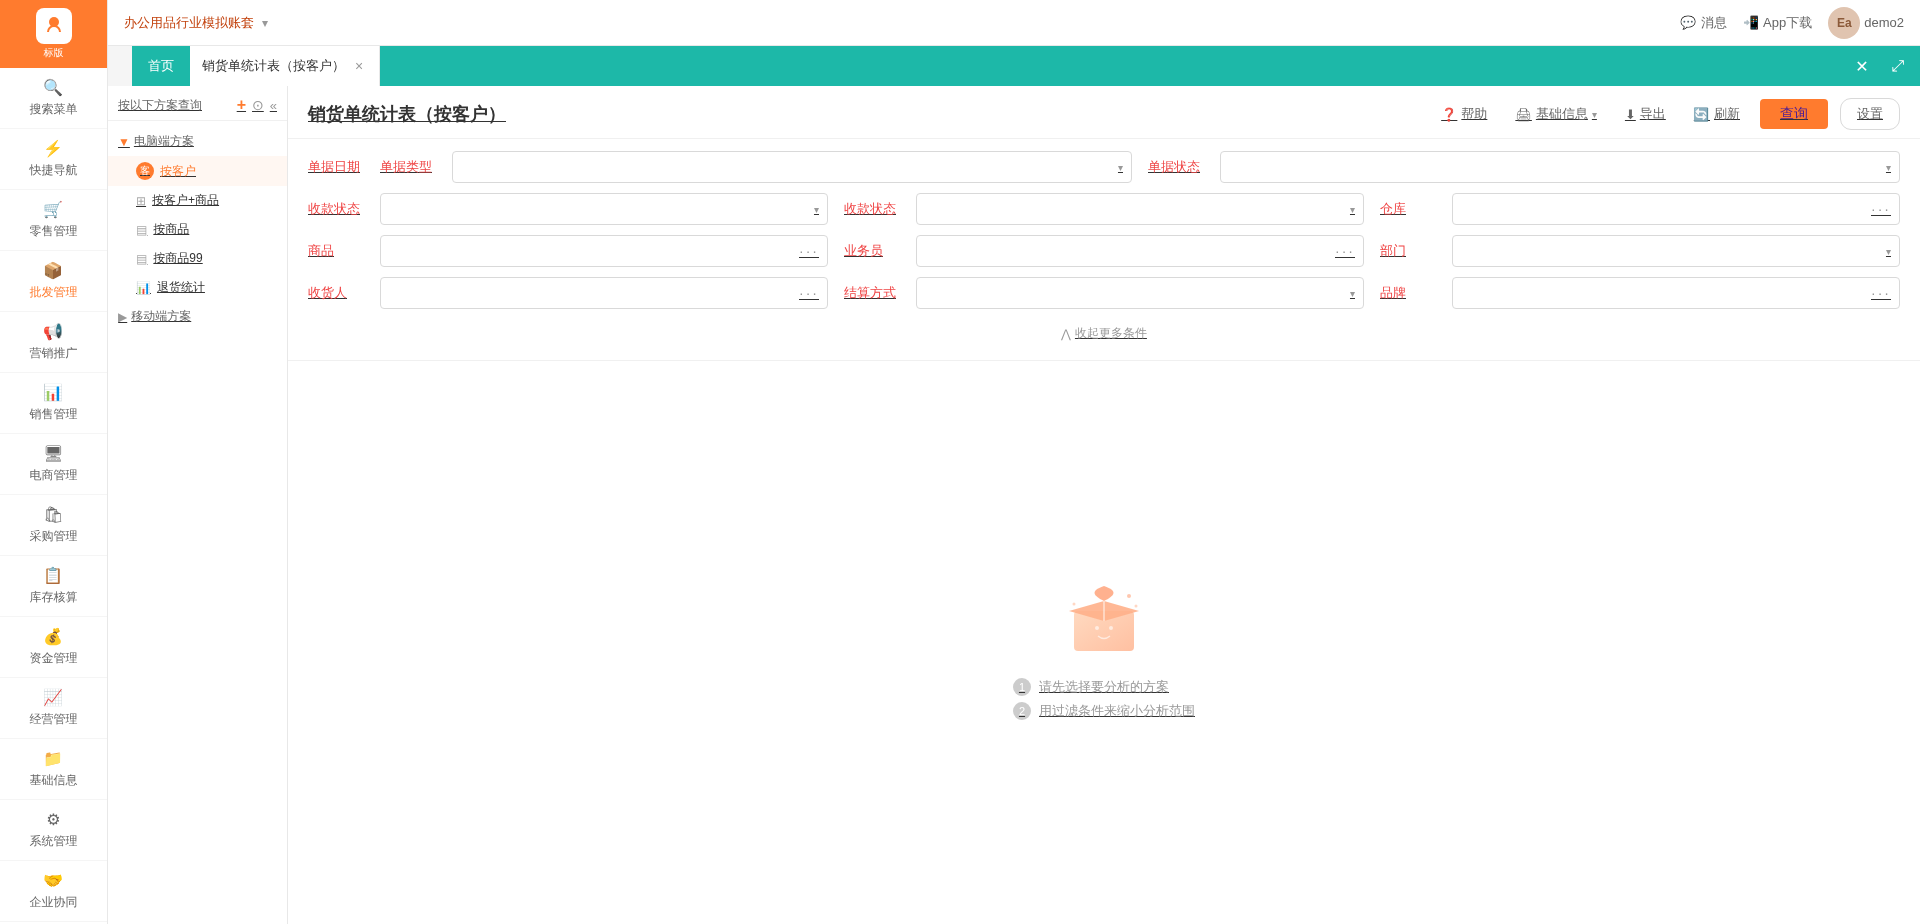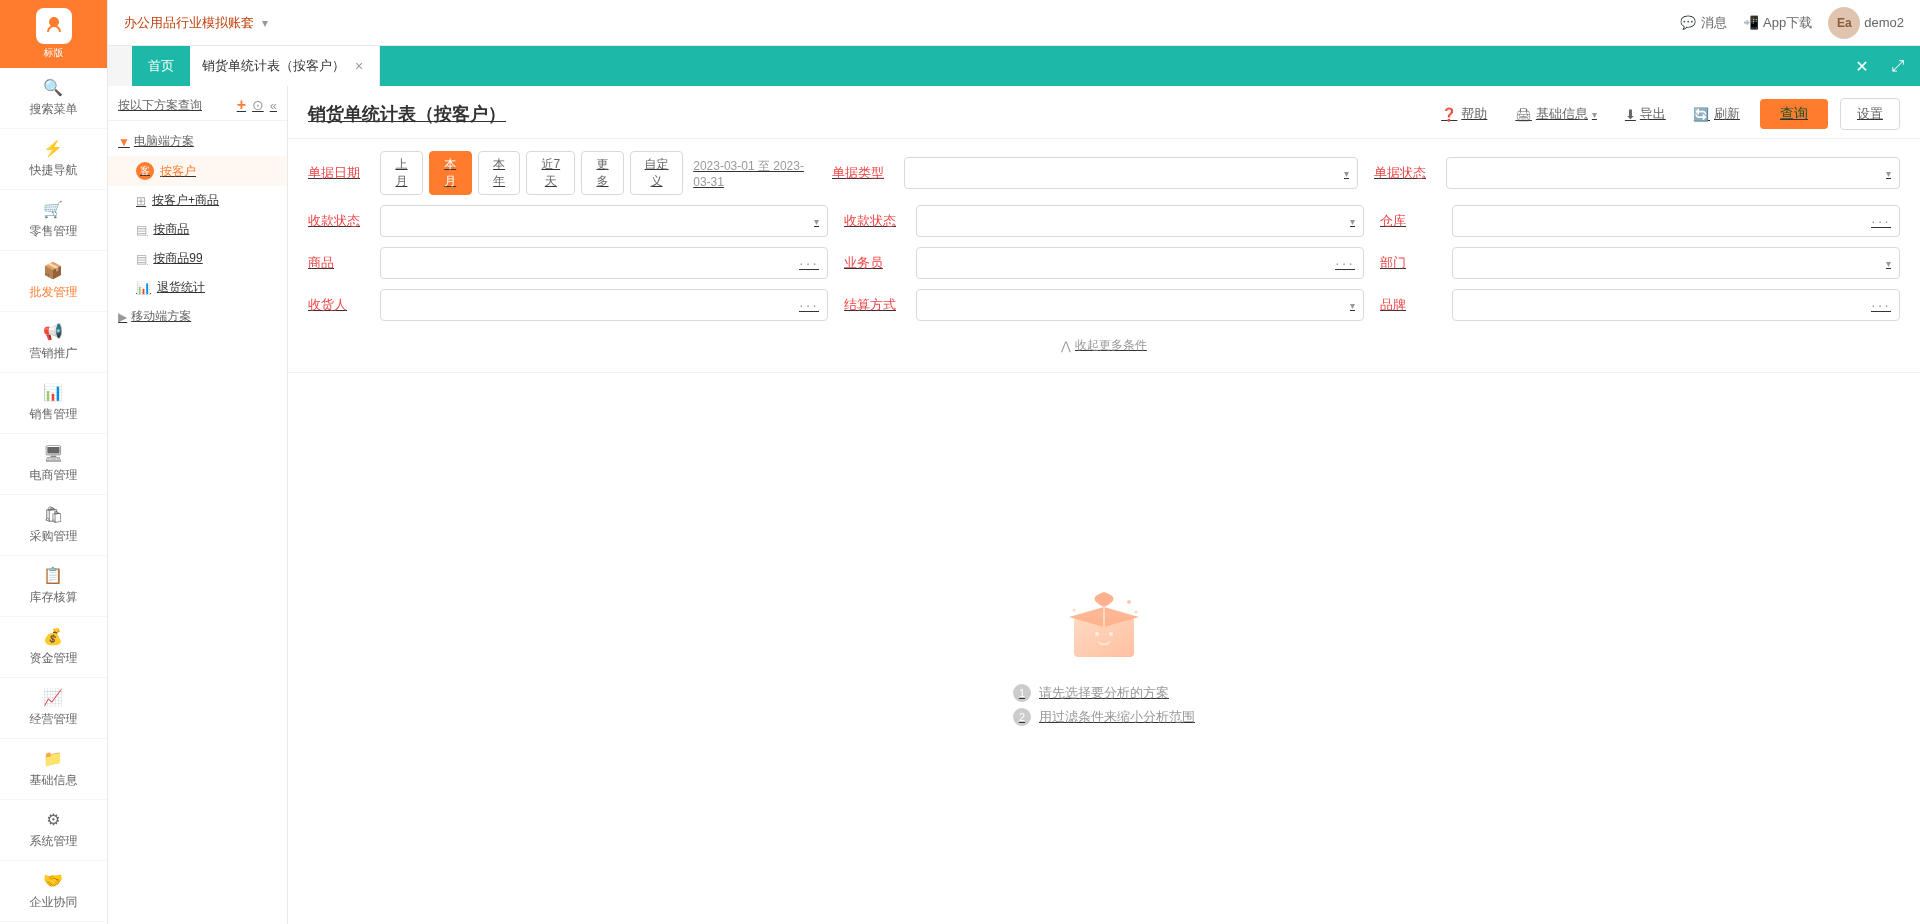--- a/index.html
+++ b/index.html
@@ -275,33 +275,33 @@
       align-items: center;
       gap: 4px;
       color: #666;
       cursor: pointer;
       font-size: 13px;
       padding: 4px 8px;
       border-radius: 4px;
     }
     .btn-primary {
       background: #ff7b2e;
-      color: #14532d;
+      color: #4c1d95;
       border: none;
       padding: 6px 20px;
       border-radius: 4px;
       cursor: pointer;
       font-size: 14px;
     }
     .btn-secondary {
       background: #fff;
       color: #666;
       border: 1px solid #d9d9d9;
       padding: 6px 16px;
-      border-radius: 4px;
+      border-radius: 11px;
       cursor: pointer;
       font-size: 13px;
     }
 
     
     .filter-area {
       background: #fff;
       padding: 12px 20px;
       border-bottom: 1px solid #f0f0f0;
     }
@@ -591,29 +591,20 @@
           </div>
           <button class="btn-primary">查询</button>
           <button class="btn-secondary">设置</button>
         </div>
       </div>
 
       <div class="filter-area">
 
         <div class="filter-row">
           <span class="filter-label">单据日期</span>
-          <div class="date-filter">
-            <button class="date-btn">上月</button>
-            <button class="date-btn active">本月</button>
-            <button class="date-btn">本年</button>
-            <button class="date-btn">近7天</button>
-            <button class="date-btn">更多</button>
-            <button class="date-btn">自定义</button>
-            <span class="date-range">2023-03-01 至 2023-03-31</span>
-          </div>
           <span class="filter-label">单据类型</span>
           <div class="filter-input" style="flex:1;">
             <span></span>
             <span class="chevron">▾</span>
           </div>
           <span class="filter-label">单据状态</span>
           <div class="filter-input" style="flex:1;">
             <span></span>
             <span class="chevron">▾</span>
           </div>

